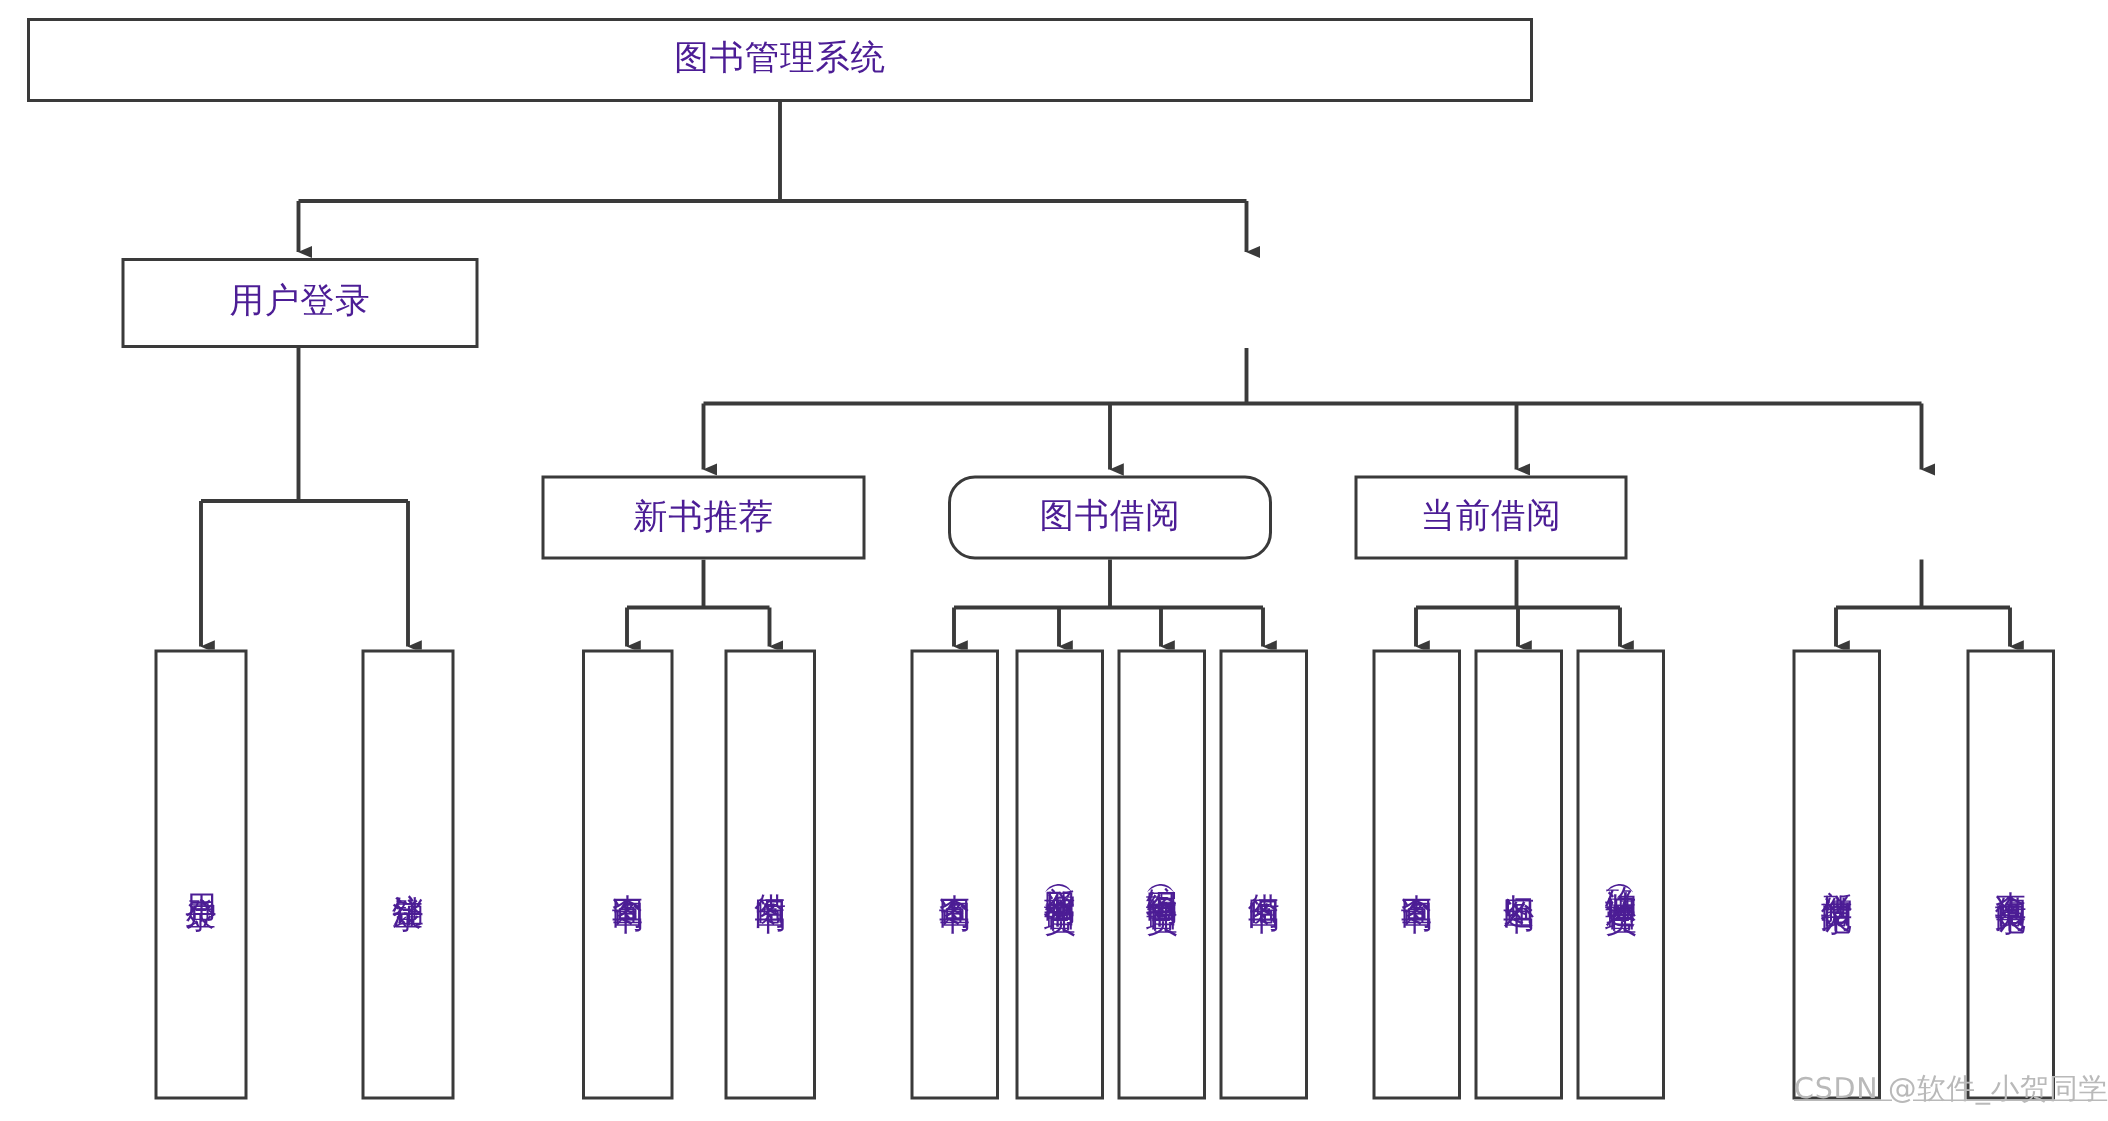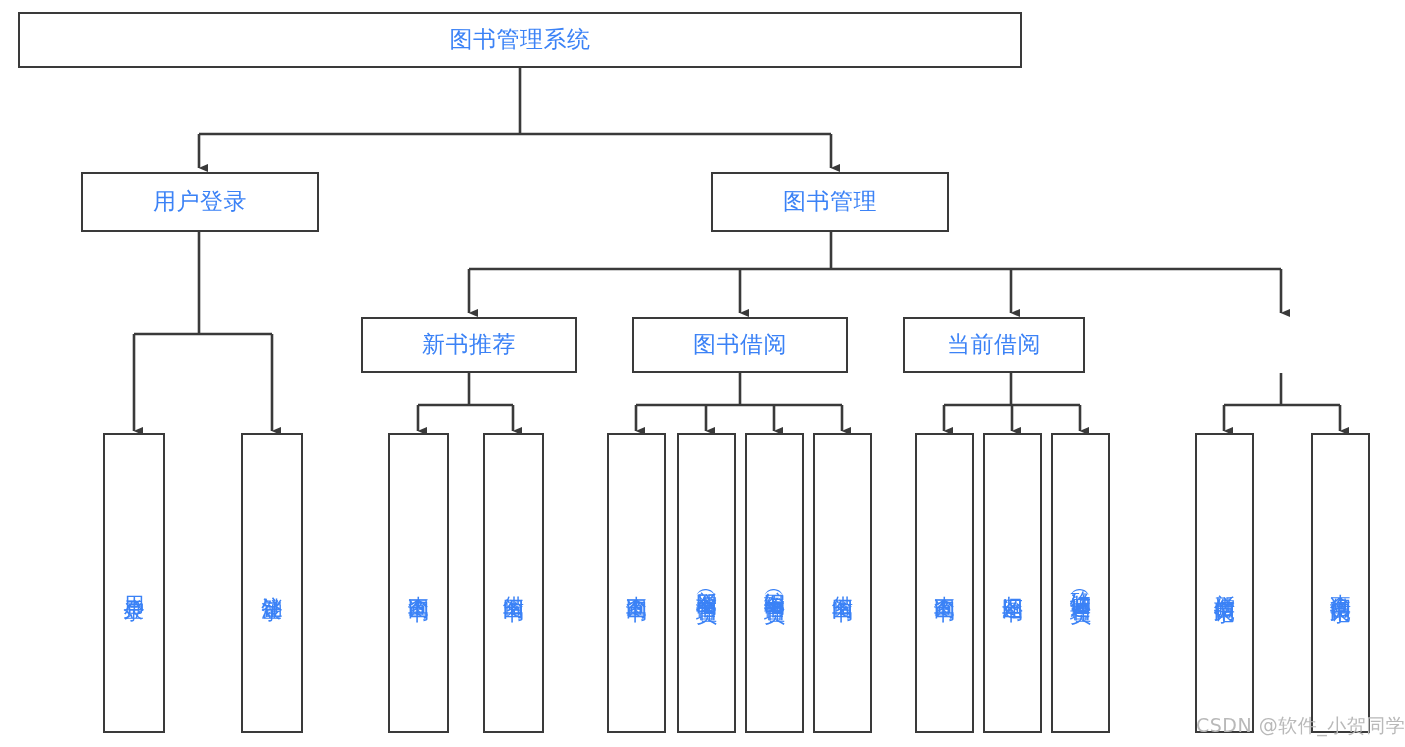--- a/index.html
+++ b/index.html
@@ -27,21 +27,21 @@
     pointer-events: none;
   }
   .node {
     position: absolute;
     box-sizing: border-box;
     background: #ffffff;
     border: 2px solid #3a3a3a;
     display: flex;
     align-items: center;
     justify-content: center;
-    color: #3b82f6;
+    color: #4c1d95;
   }
   .node .label {
     text-align: center;
     line-height: 1.18;
     white-space: nowrap;
   }
   .node.horizontal .label {
     font-size: 23px;
     letter-spacing: 0.5px;
   }
@@ -57,20 +57,21 @@
     letter-spacing: 2px;
     white-space: nowrap;
     max-height: 268px;
   }
   .watermark {
     position: absolute;
     font-size: 19px;
     color: #b9b9b9;
     white-space: nowrap;
     letter-spacing: 0.5px;
+    text-decoration: underline;
   }
 </style>
 </head>
 <body>
 
 <div id="diagram-root">
 
   <svg class="connectors" viewBox="0 0 1405 747" xmlns="http://www.w3.org/2000/svg">
     <defs>
       <marker id="arrowhead" markerWidth="9" markerHeight="10" refX="4.5" refY="9.2" orient="auto" markerUnits="userSpaceOnUse">
@@ -124,28 +125,25 @@
     </g>
   </svg>
 
   <div class="node horizontal" style="left:18px; top:12px; width:1004px; height:56px;">
     <span class="label">图书管理系统</span>
   </div>
 
   <div class="node horizontal" style="left:81px; top:172px; width:238px; height:60px;">
     <span class="label">用户登录</span>
   </div>
-  <div class="node horizontal" style="left:711px; top:172px; width:238px; height:60px;">
-    <span class="label">图书管理</span>
-  </div>
 
   <div class="node horizontal" style="left:361px; top:317px; width:216px; height:56px;font-family:Liberation Serif, serif;">
     <span class="label">新书推荐</span>
   </div>
-  <div class="node horizontal" style="left:632px; top:317px; width:216px; height:56px;">
+  <div class="node horizontal" style="left:632px; top:317px; width:216px; height:56px;border-radius:18px;">
     <span class="label">图书借阅</span>
   </div>
   <div class="node horizontal" style="left:903px; top:317px; width:182px; height:56px;">
     <span class="label">当前借阅</span>
   </div>
 
   <div class="node vertical" style="left:103px; top:433px; width:62px; height:300px;">
     <span class="label">用户登录</span>
   </div>
   <div class="node vertical" style="left:241px; top:433px; width:62px; height:300px;">

